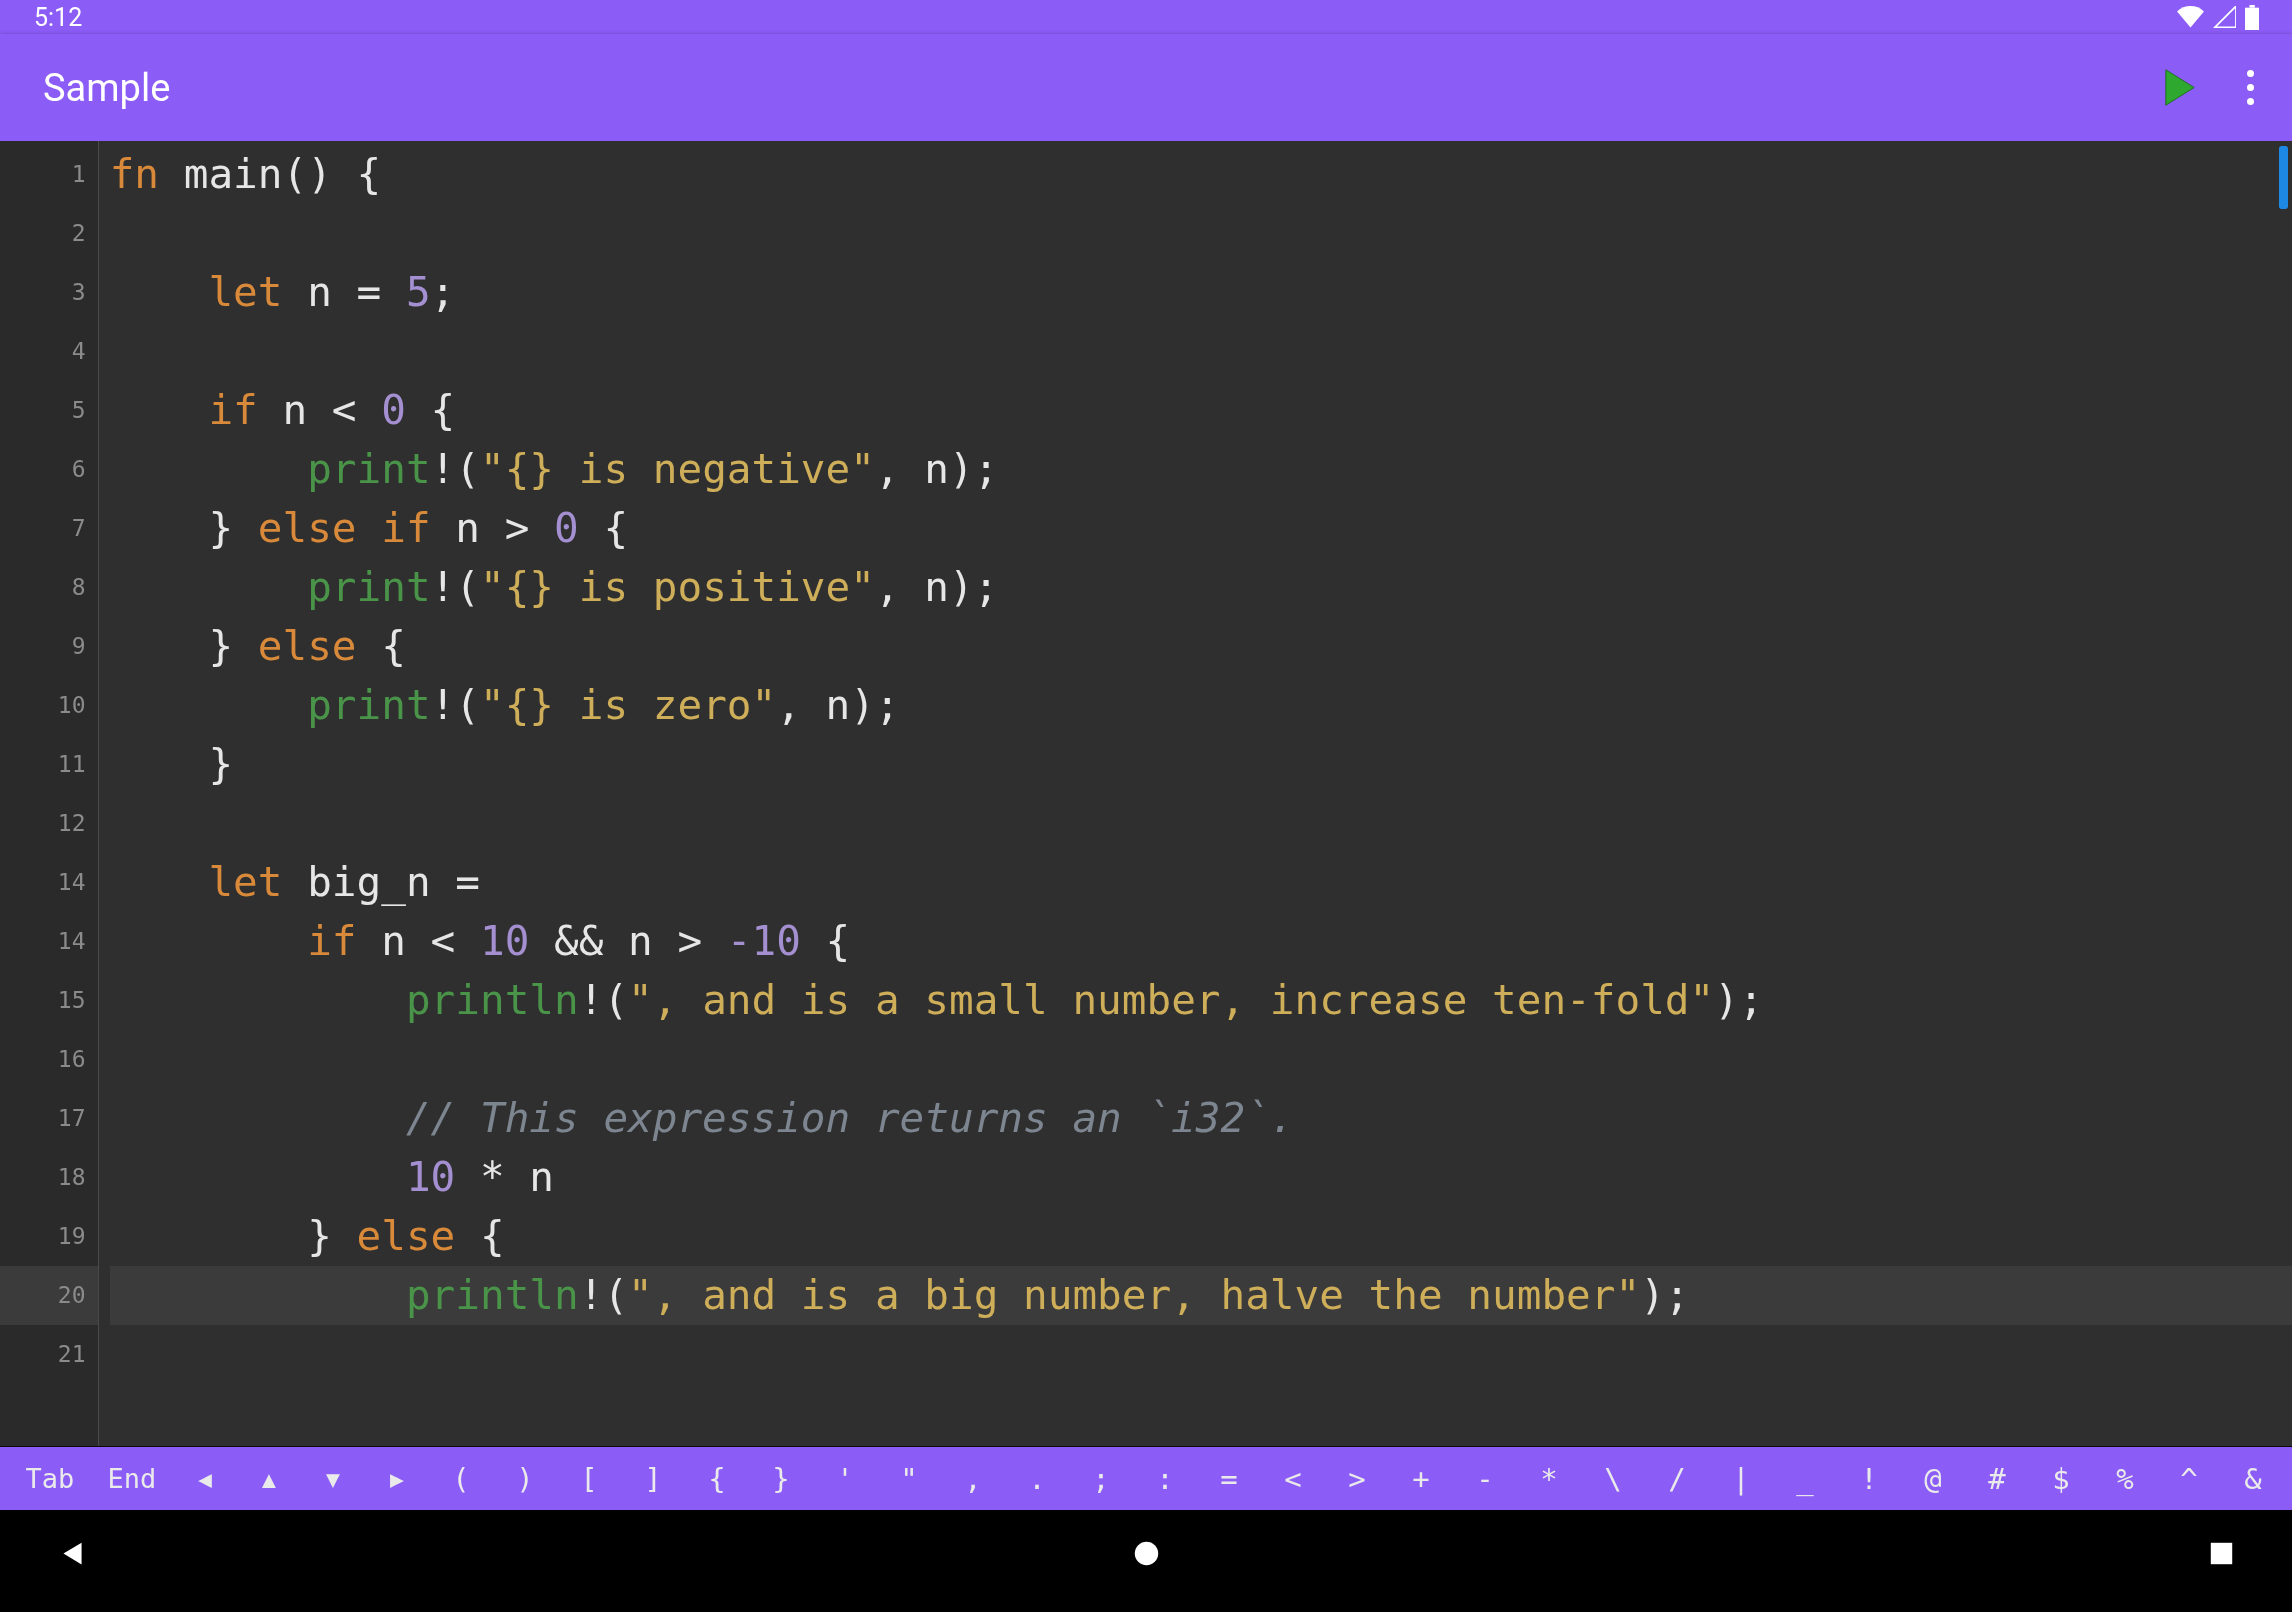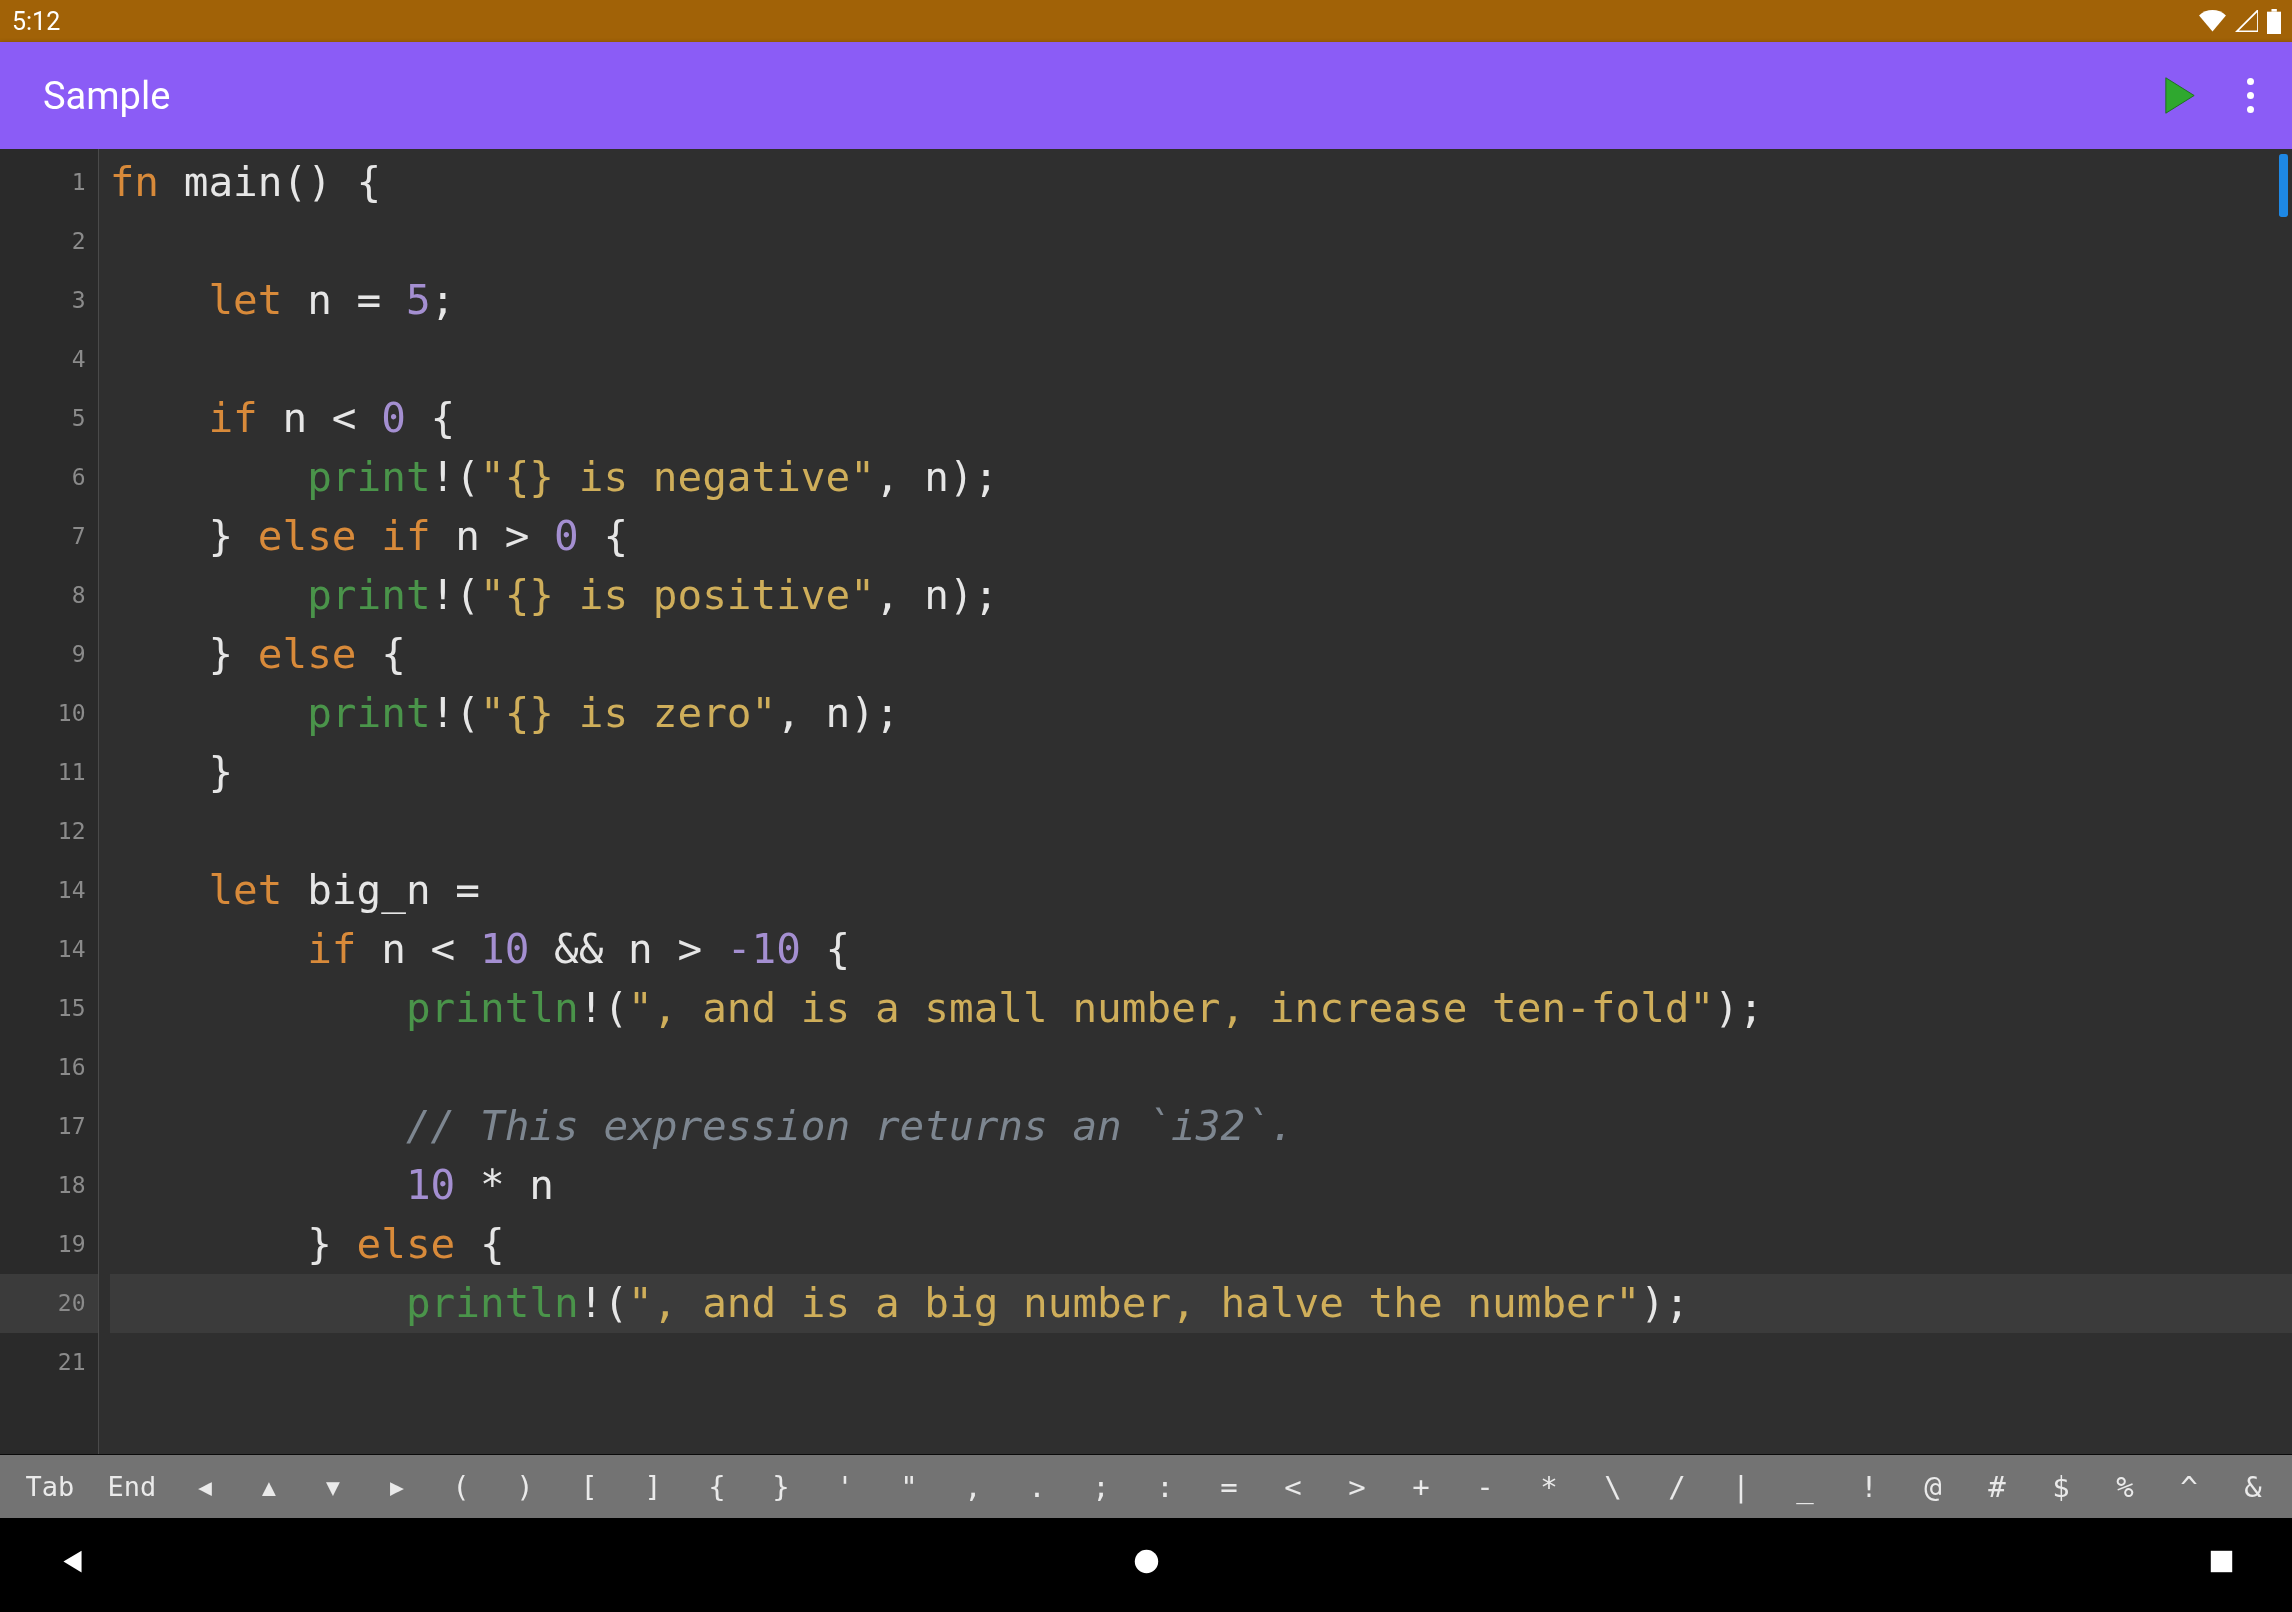--- a/index.html
+++ b/index.html
@@ -5,28 +5,28 @@
 * { margin: 0; padding: 0; box-sizing: border-box; }
 html, body {
   width: 2293px;
   height: 1612px;
   background: #000;
   font-family: Roboto, "Helvetica Neue", Arial, sans-serif;
   overflow: hidden;
   color: #e6e6e6;
 }
 .status-bar {
-  height: 42px;
+  height: 34px;
   display: flex;
   align-items: center;
   justify-content: space-between;
-  padding: 0 12px;
+  padding: 0 34px;
   font-size: 25px;
   color: #fff;
-  background: #a16207;
+  background: #8b5cf6;
 }
 .status-right { display: flex; align-items: center; gap: 9px; }
 .status-right svg { display: block; }
 
 .action-bar {
   height: 107px;
   background: #8b5cf6;
   display: flex;
   align-items: center;
   justify-content: space-between;
@@ -89,21 +89,21 @@
   right: 5.4px;
   top: 5.4px;
   width: 9px;
   height: 63px;
   background: #1e88e5;
   border-radius: 2.7px;
 }
 
 .sym-toolbar {
   height: 64px;
-  background: #737373;
+  background: #8b5cf6;
   border-top: 0.9px solid #0a0a0a;
   display: flex;
   align-items: center;
   gap: 0;
   padding: 0 9px;
   color: #eaeaea;
   font-family: "DejaVu Sans Mono","Menlo","Consolas",monospace;
 }
 .sym-toolbar .key {
   flex: 0 0 auto;

